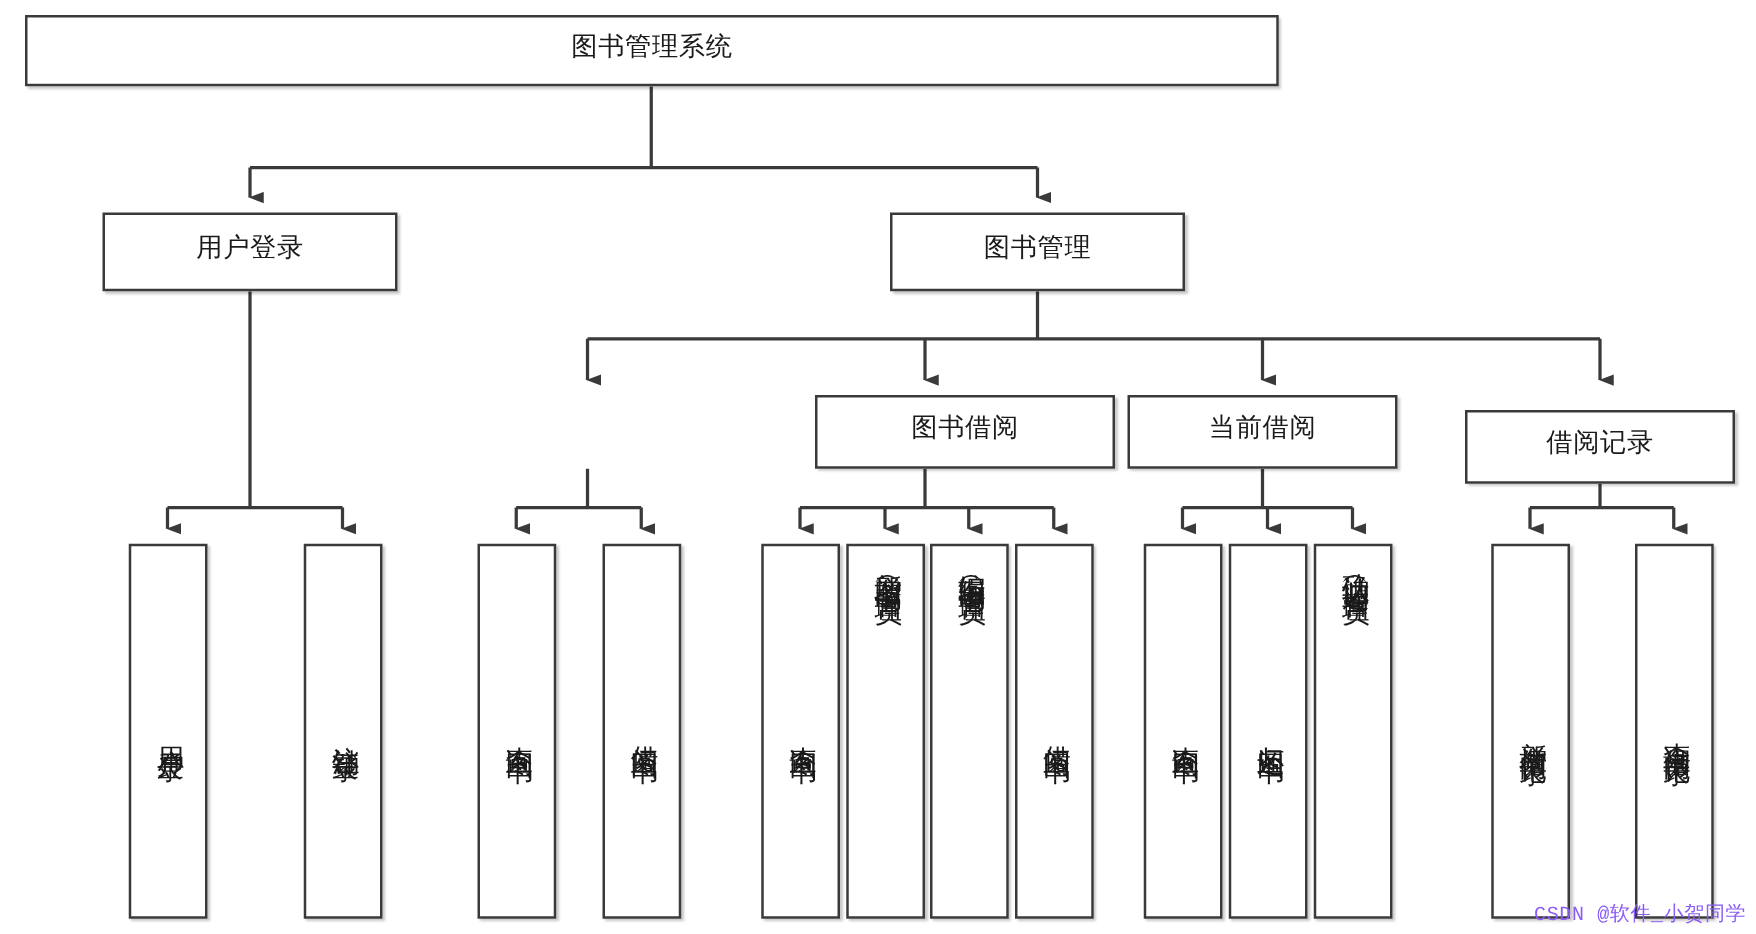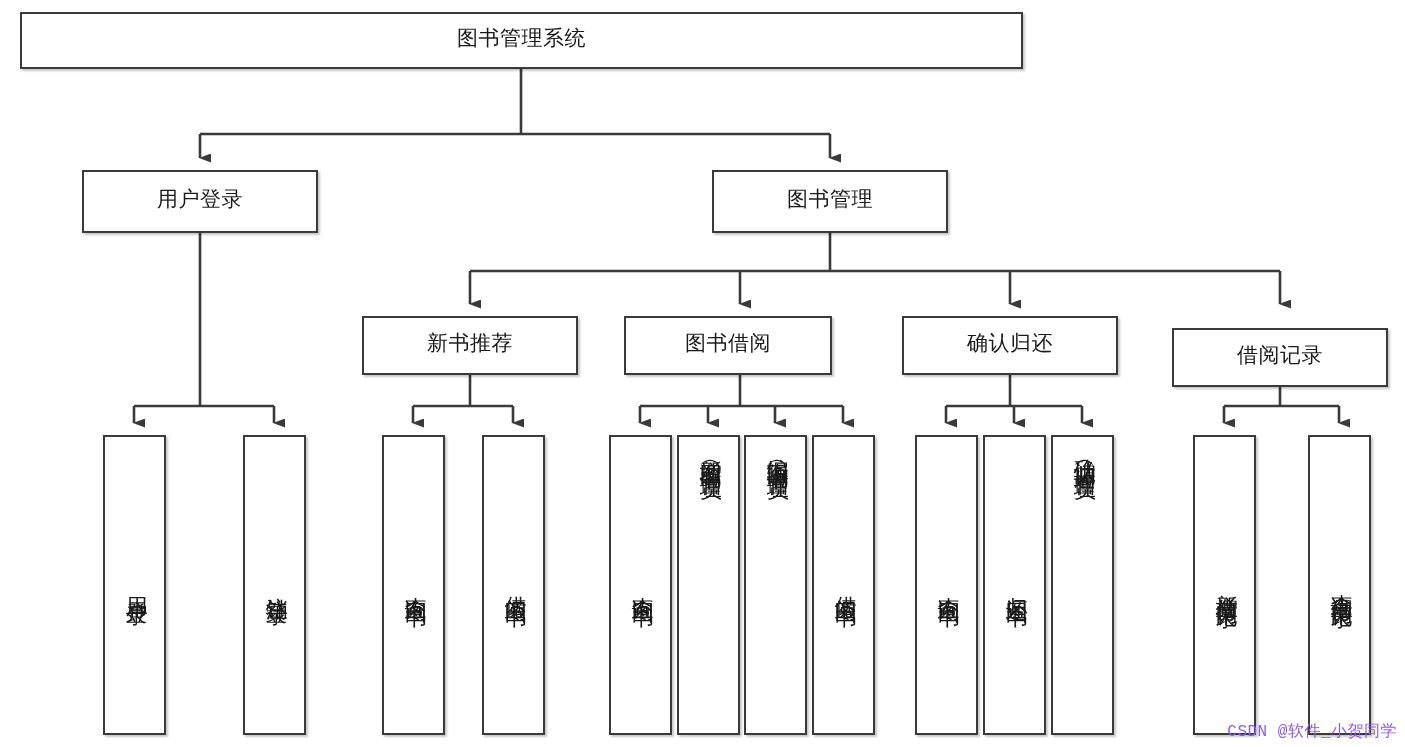--- a/index.html
+++ b/index.html
@@ -132,28 +132,25 @@
     <span class="lbl">图书管理系统</span>
   </div>
 
   <div class="node" style="left:82px; top:170px; width:236px; height:63px;">
     <span class="lbl">用户登录</span>
   </div>
   <div class="node" style="left:712px; top:170px; width:236px; height:63px;text-align:right;">
     <span class="lbl">图书管理</span>
   </div>
 
-  <div class="node" style="left:362px; top:316px; width:216px; height:59px;">
-    <span class="lbl">新书推荐</span>
-  </div>
-  <div class="node" style="left:624px; top:316px; width:208px; height:59px;">
+  <div class="node" style="left:652px; top:316px; width:240px; height:59px;">
     <span class="lbl">图书借阅</span>
   </div>
   <div class="node" style="left:902px; top:316px; width:216px; height:59px;">
-    <span class="lbl">确认归还</span>
+    <span class="lbl">当前借阅</span>
   </div>
   <div class="node" style="left:1172px; top:328px; width:216px; height:59px;">
     <span class="lbl">借阅记录</span>
   </div>
 
   <div class="node leaf" style="left:103px; top:435px; width:63px; height:300px;">
     <span class="lbl">用户登录</span>
   </div>
   <div class="node leaf" style="left:243px; top:435px; width:63px; height:300px;">
     <span class="lbl">注销登录</span>

